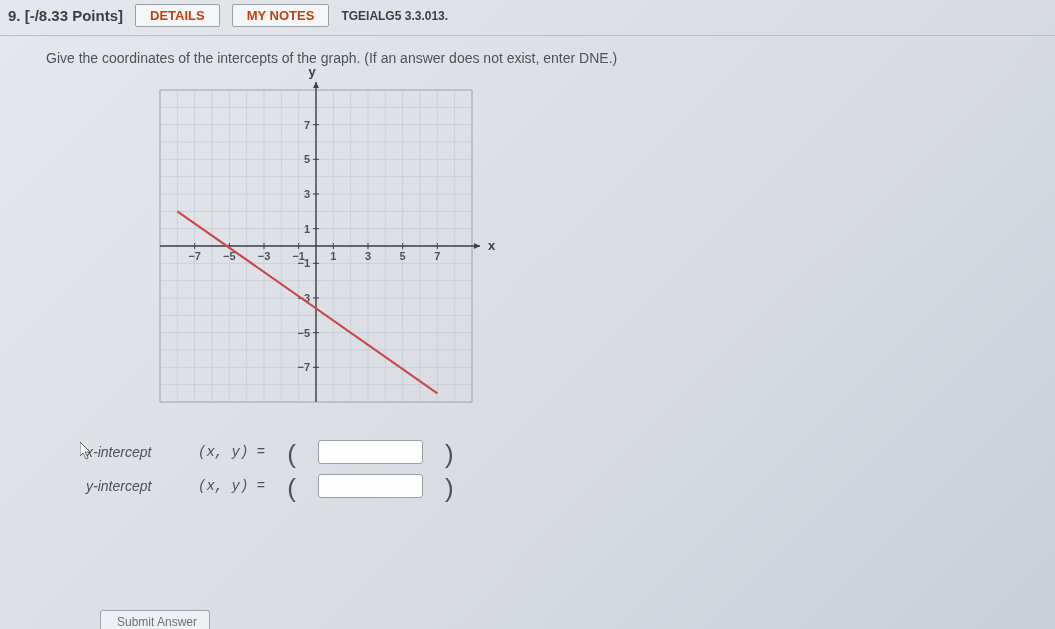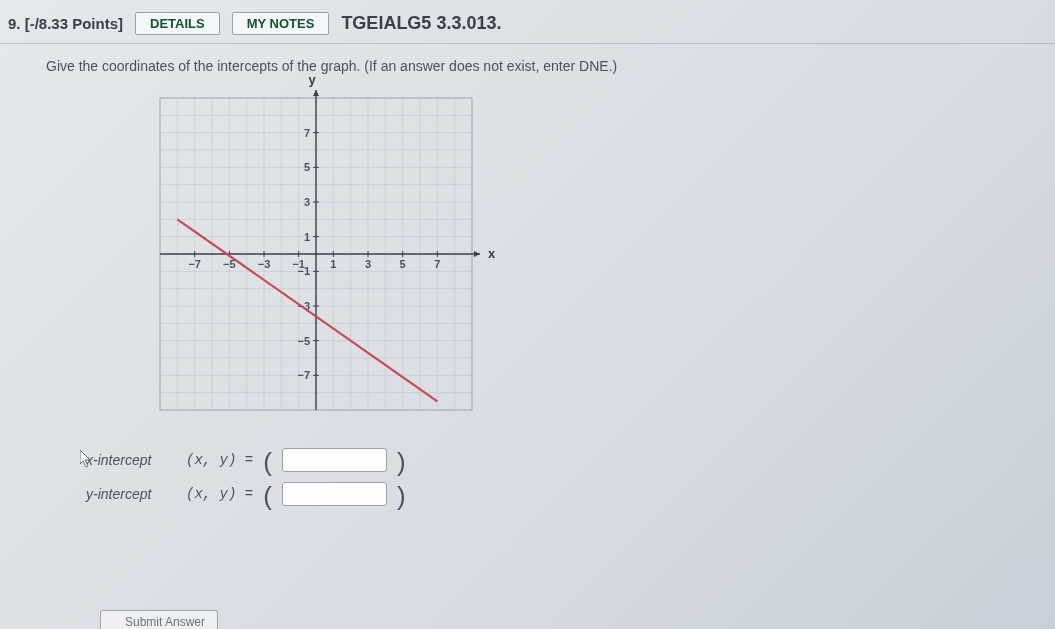--- a/index.html
+++ b/index.html
@@ -9,54 +9,54 @@
   width: 1055px;
   height: 629px;
   overflow: hidden;
   color: #3a4048;
   position: relative;
 }
 .header-row {
   display: flex;
   align-items: center;
   gap: 12px;
-  padding: 12px 8px 8px 8px;
+  padding: 4px 8px 8px 8px;
   border-bottom: 1px solid #b8bec6;
 }
 .qnum { font-weight: bold; font-size: 15px; color: #3a4048; }
 .btn {
   border: 1px solid #9aa0a8;
   background: #f4f6f8;
   padding: 3px 14px;
   font-size: 13px;
   font-weight: 600;
-  color: #14532d;
+  color: #c2410c;
   border-radius: 2px;
   cursor: pointer;
 }
-.src { font-weight: bold; font-size: 18px; color: #3a4048; }
+.src { font-weight: bold; font-size: 12px; color: #3a4048; }
 .content { padding: 14px 22px 0 46px; }
 .prompt { font-size: 14px; color: #4a525c; margin-bottom: 0; }
 .chart-wrap { margin-left: 90px; }
 svg.chart { display: block; }
 .answers { margin-top: 14px; margin-left: 40px; }
-.ans-row { display: flex; align-items: center; gap: 10px; margin-bottom: 10px; font-size: 14px; color: #4a525c; }
+.ans-row { display: flex; align-items: center; gap: 22px; margin-bottom: 10px; font-size: 14px; color: #4a525c; }
 .ans-label { width: 90px; font-style: italic; }
 .eq { font-style: italic; font-family: Liberation Mono, monospace; }
 .paren { font-size: 26px; font-weight: 300; line-height: 0.8; position: relative; top: 2px; }
 .inp {
   width: 105px; height: 24px;
   border: 1px solid #9aa0a8; border-radius: 3px;
   background: #fdfdfe; padding: 2px 6px; font-size: 13px;
 }
 .submit {
   position: absolute; bottom: 0; left: 100px;
   border: 1px solid #a0a6ae; border-bottom: none;
   background: #eef0f3; color: #6a727c;
-  padding: 4px 12px 0 24px; font-size: 12px;
+  padding: 4px 12px 0 16px; font-size: 12px;
   border-radius: 3px 3px 0 0;
 }
 .cursor-arrow {
   position: absolute;
 }
 </style>
 </head>
 <body>
 
 <div class="header-row">

